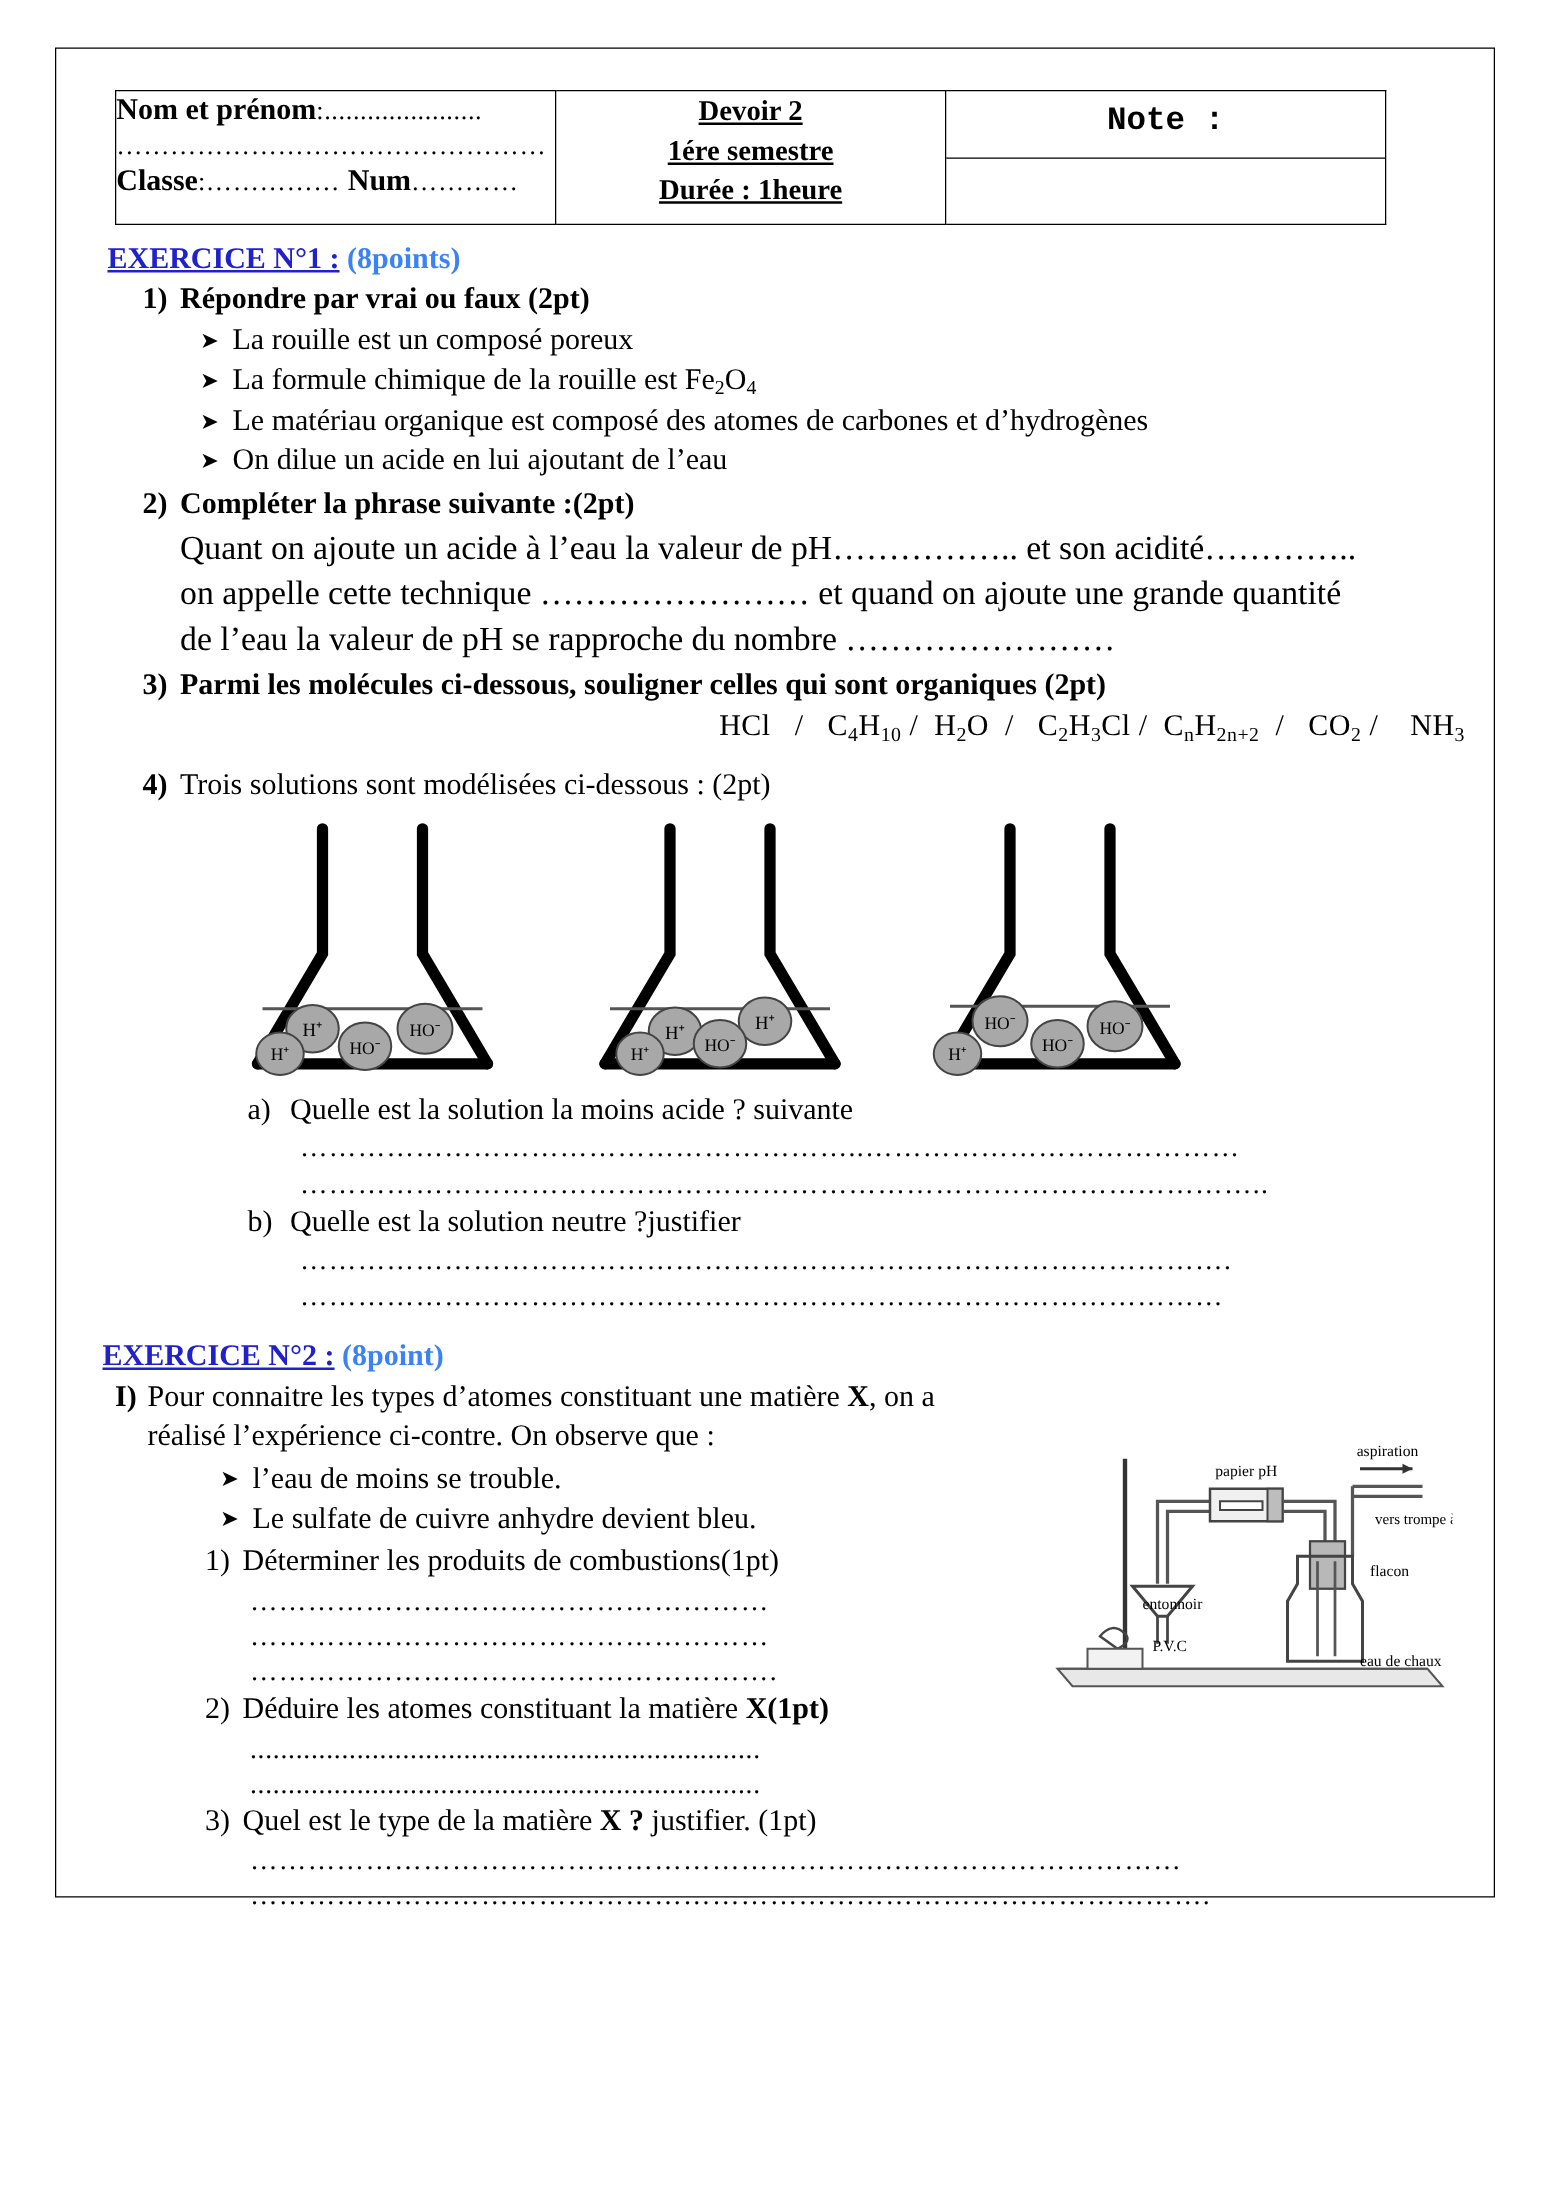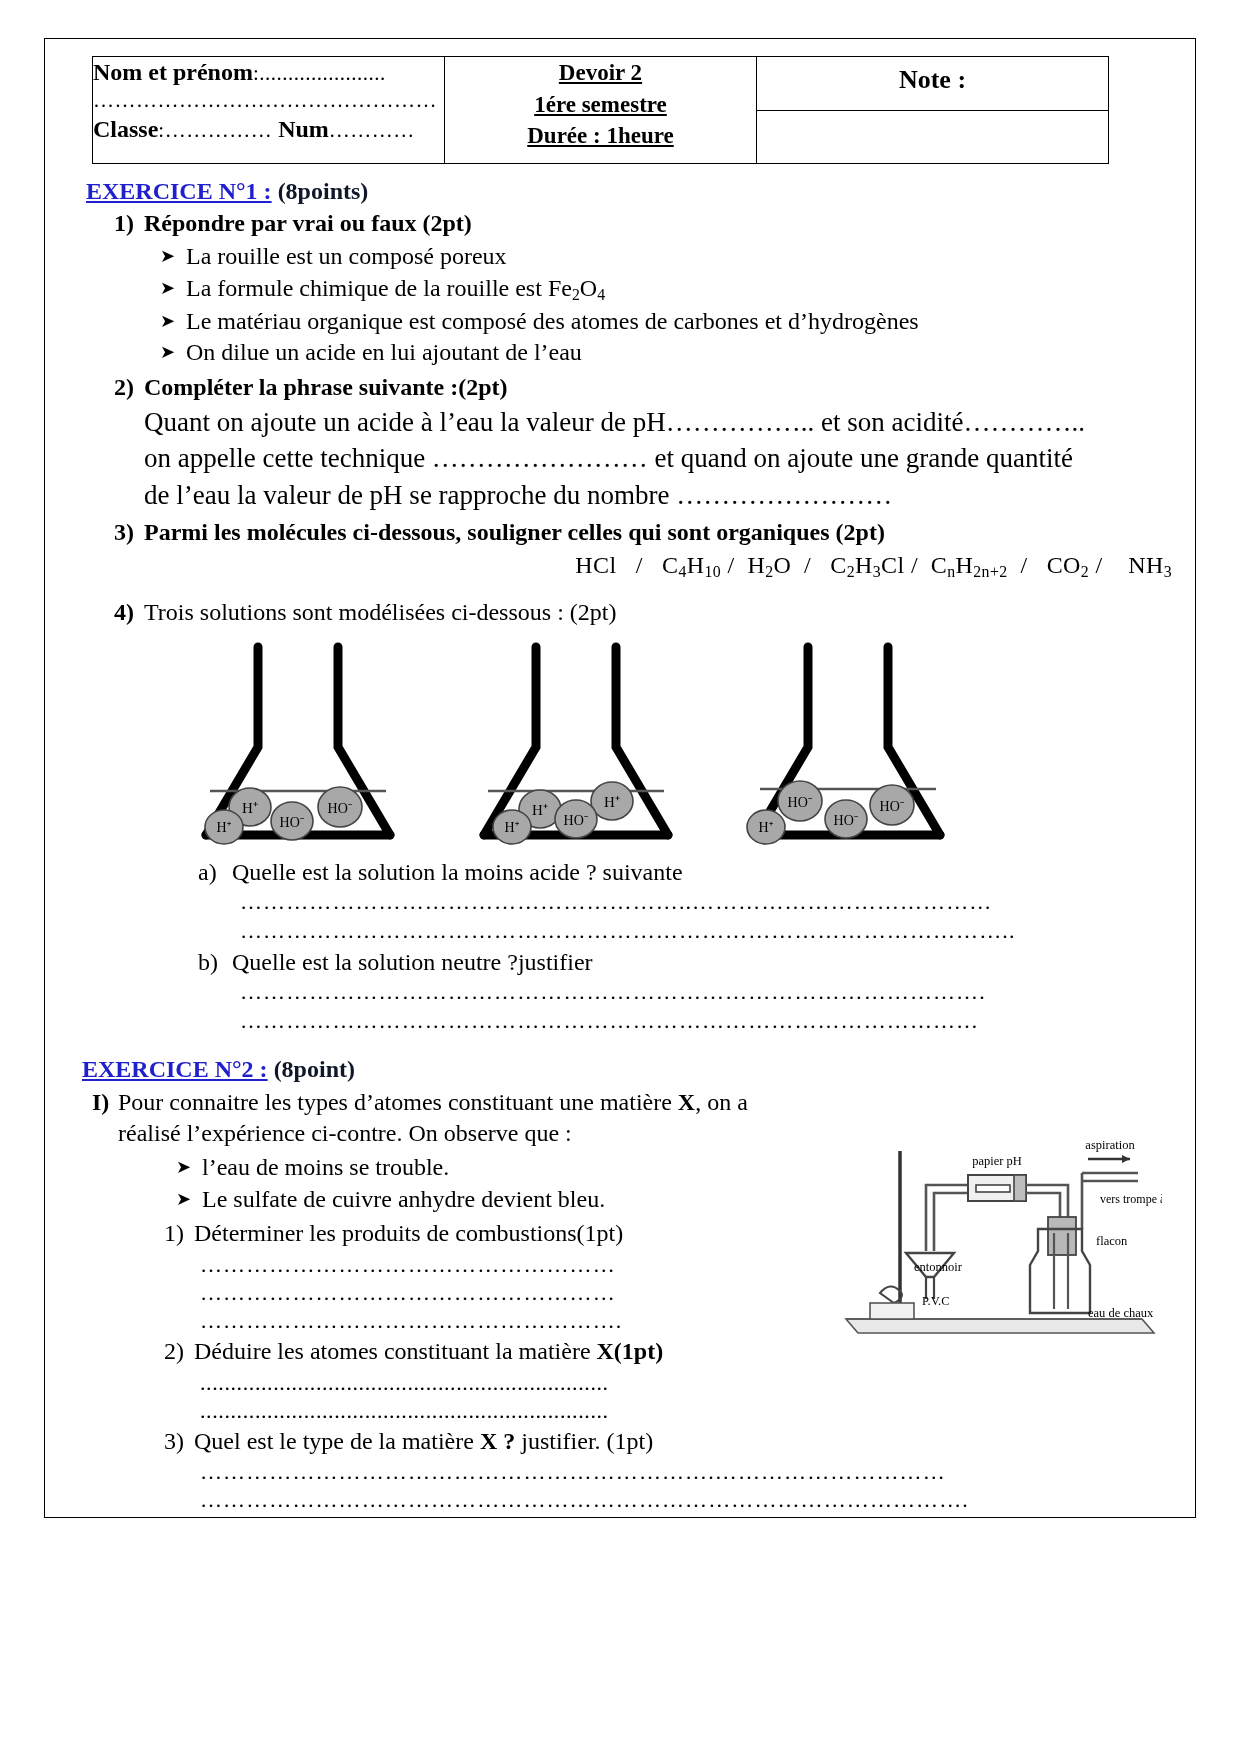--- a/index.html
+++ b/index.html
@@ -6,21 +6,21 @@
   html, body { margin:0; padding:0; }
   body {
     width:1240px; height:1754px;
     background:#ffffff;
     font-family:"Liberation Serif", serif;
     color:#000;
   }
   .page {
     position:relative;
     width:1240px; height:1342px;
-    padding:38px 44px;
+    padding:54px 44px;
   }
   .page-border {
     position:absolute;
     left:44px; top:38px;
     width:1152px; height:1480px;
     border:1.5px solid #000;
   }
   .inner {
     position:relative;
     padding:6px 24px 0 24px;
@@ -40,29 +40,29 @@
   .note-top { height:54px; border-bottom:1.2px solid #000; text-align:center; padding-top:8px; }
   .note-bot { height:52px; }
 
   .nom-line { font-weight:bold; font-size:24px; white-space:nowrap; line-height:1.25; }
   .nom-line .dots { font-weight:normal; font-size:21px; letter-spacing:0.5px; }
   .blank-dots { font-size:21px; letter-spacing:0.5px; line-height:1.2; display:block; margin:1px 0 3px 0; }
   .classe-line { font-weight:bold; font-size:24px; white-space:nowrap; }
   .classe-line .dots { font-weight:normal; font-size:21px; letter-spacing:0.5px; }
 
   .mid-l { font-weight:bold; font-size:23px; text-decoration:underline; line-height:1.38; white-space:nowrap; }
-  .note-txt { font-weight:bold; font-size:26px; font-family:Liberation Serif, serif; }
+  .note-txt { font-weight:bold; font-size:26px; font-family:Liberation Mono, monospace; }
 
   
   .ex-title {
     margin:14px 0 2px 18px;
     font-size:24px; font-weight:bold;
   }
   .ex-title .lbl { color:#2020cc; text-decoration:underline; }
-  .ex-title .pts { color:#0f172a; }
+  .ex-title .pts { color:#3b82f6; }
 
   .q { font-size:24px; line-height:1.30; }
   .bold { font-weight:bold; }
   .lvl1 { margin:3px 0 0 46px; display:flex; }
   .lvl1 .num { width:30px; flex:none; font-weight:bold; }
   .lvl1 .bod { flex:1; }
 
   .bullets { margin:2px 0 0 92px; }
   .bullet { display:flex; font-size:24px; line-height:1.33; }
   .bullet .ar { width:26px; flex:none; font-size:18px; padding-top:4px; }

